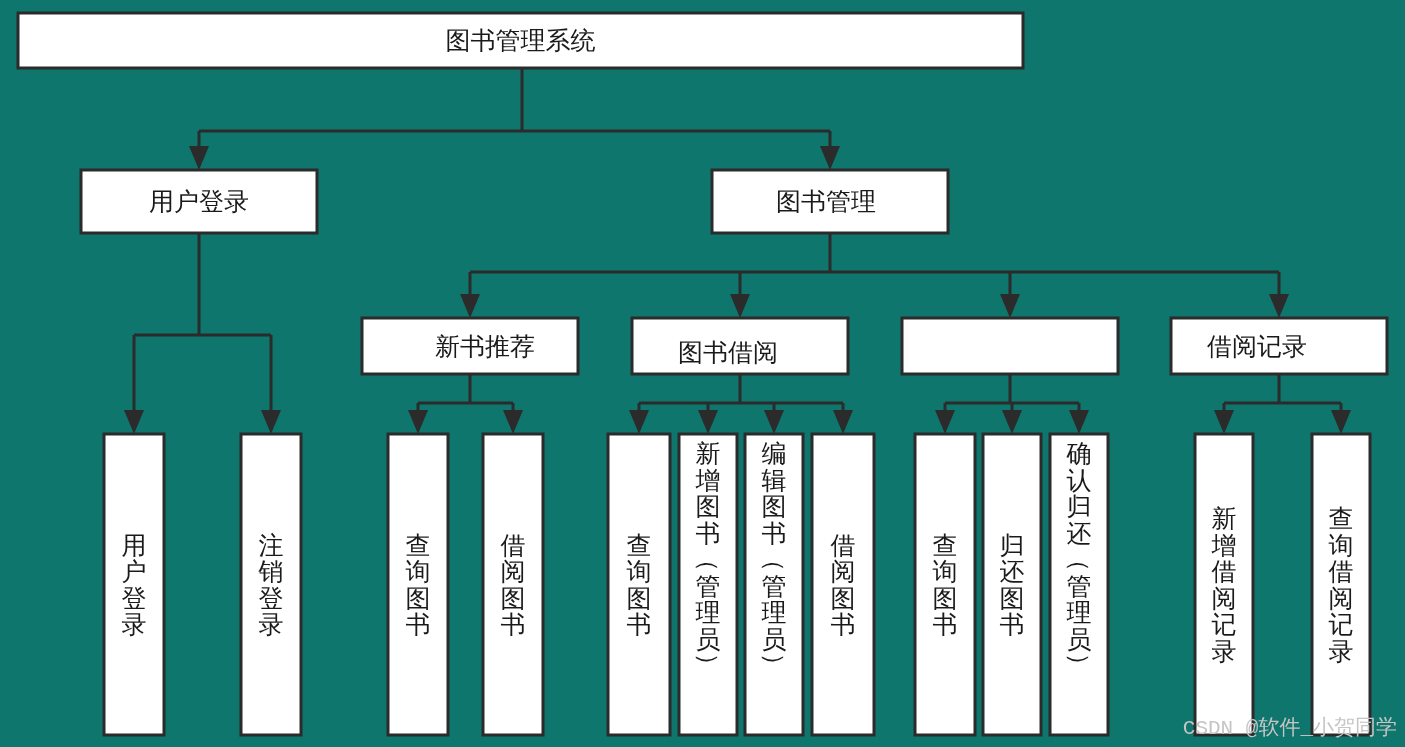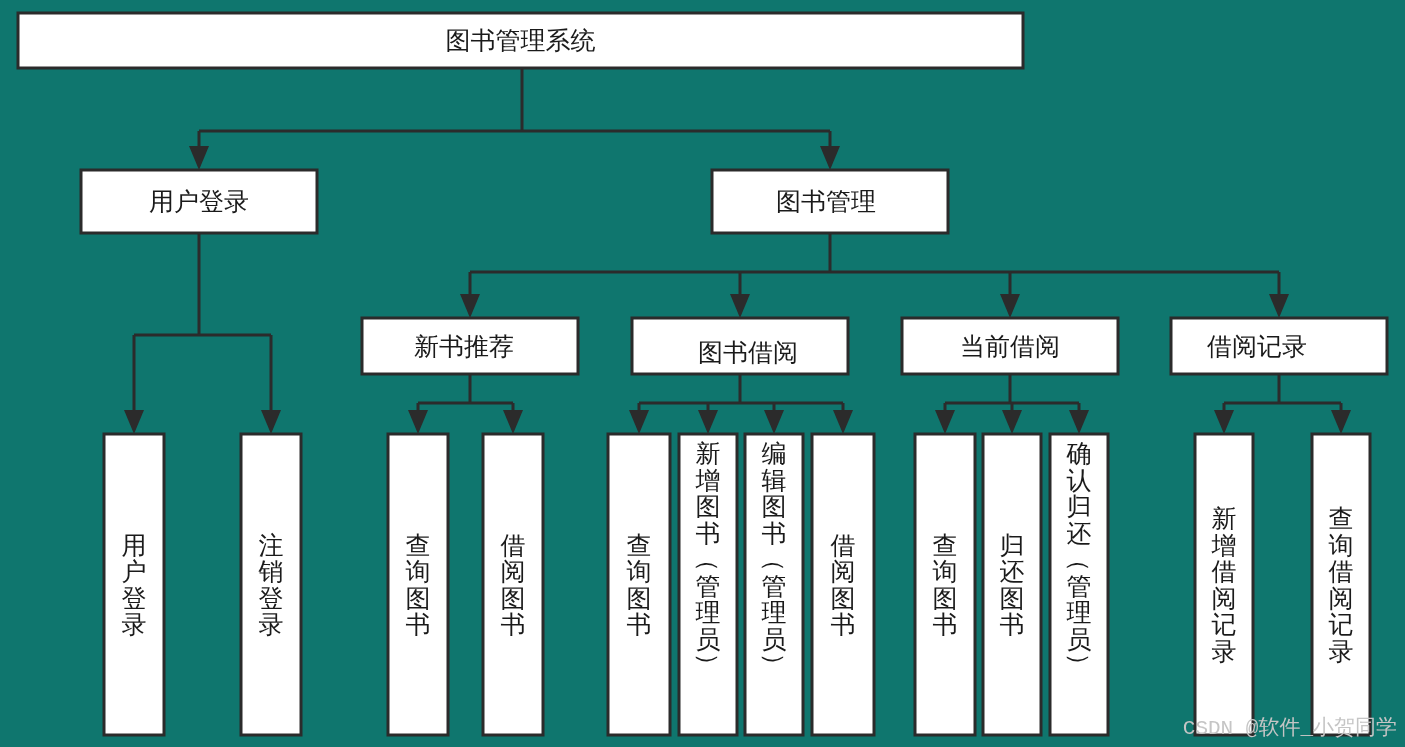--- a/index.html
+++ b/index.html
@@ -182,23 +182,22 @@
       <rect class="node-rect leaf" x="1195" y="434" width="58" height="301"></rect>
       <rect class="node-rect leaf" x="1312" y="434" width="58" height="301"></rect>
     </g>
   </svg>
 
   <div class="hlabel" style="left:18px; top:13px; width:1005px; height:55px;">图书管理系统</div>
 
   <div class="hlabel" style="left:81px; top:170px; width:236px; height:63px;">用户登录</div>
   <div class="hlabel" style="left:712px; top:170px; width:228px; height:63px;">图书管理</div>
 
-  <div class="hlabel" style="left:356px; top:318px; width:216px; height:56px;">新书推荐</div>
-  <div class="hlabel" style="left:640px; top:318px; width:216px; height:68px;font-family:Liberation Mono, monospace;">图书借阅</div>
-  <div class="hlabel" style="left:902px; top:318px; width:216px; height:56px;">当前借阅</div>
+  <div class="hlabel" style="left:377px; top:318px; width:216px; height:56px;">新书推荐</div>
+  <div class="hlabel" style="left:620px; top:318px; width:216px; height:68px;font-family:Liberation Mono, monospace;">图书借阅</div>
   <div class="hlabel" style="left:1171px; top:318px; width:172px; height:56px;">借阅记录</div>
 
   <div class="vlabel" style="left:104px; top:434px; width:60px; height:301px;">
       <span>用</span>
       <span>户</span>
       <span>登</span>
       <span>录</span>
     </div>
   <div class="vlabel" style="left:241px; top:434px; width:60px; height:301px;">
       <span>注</span>

